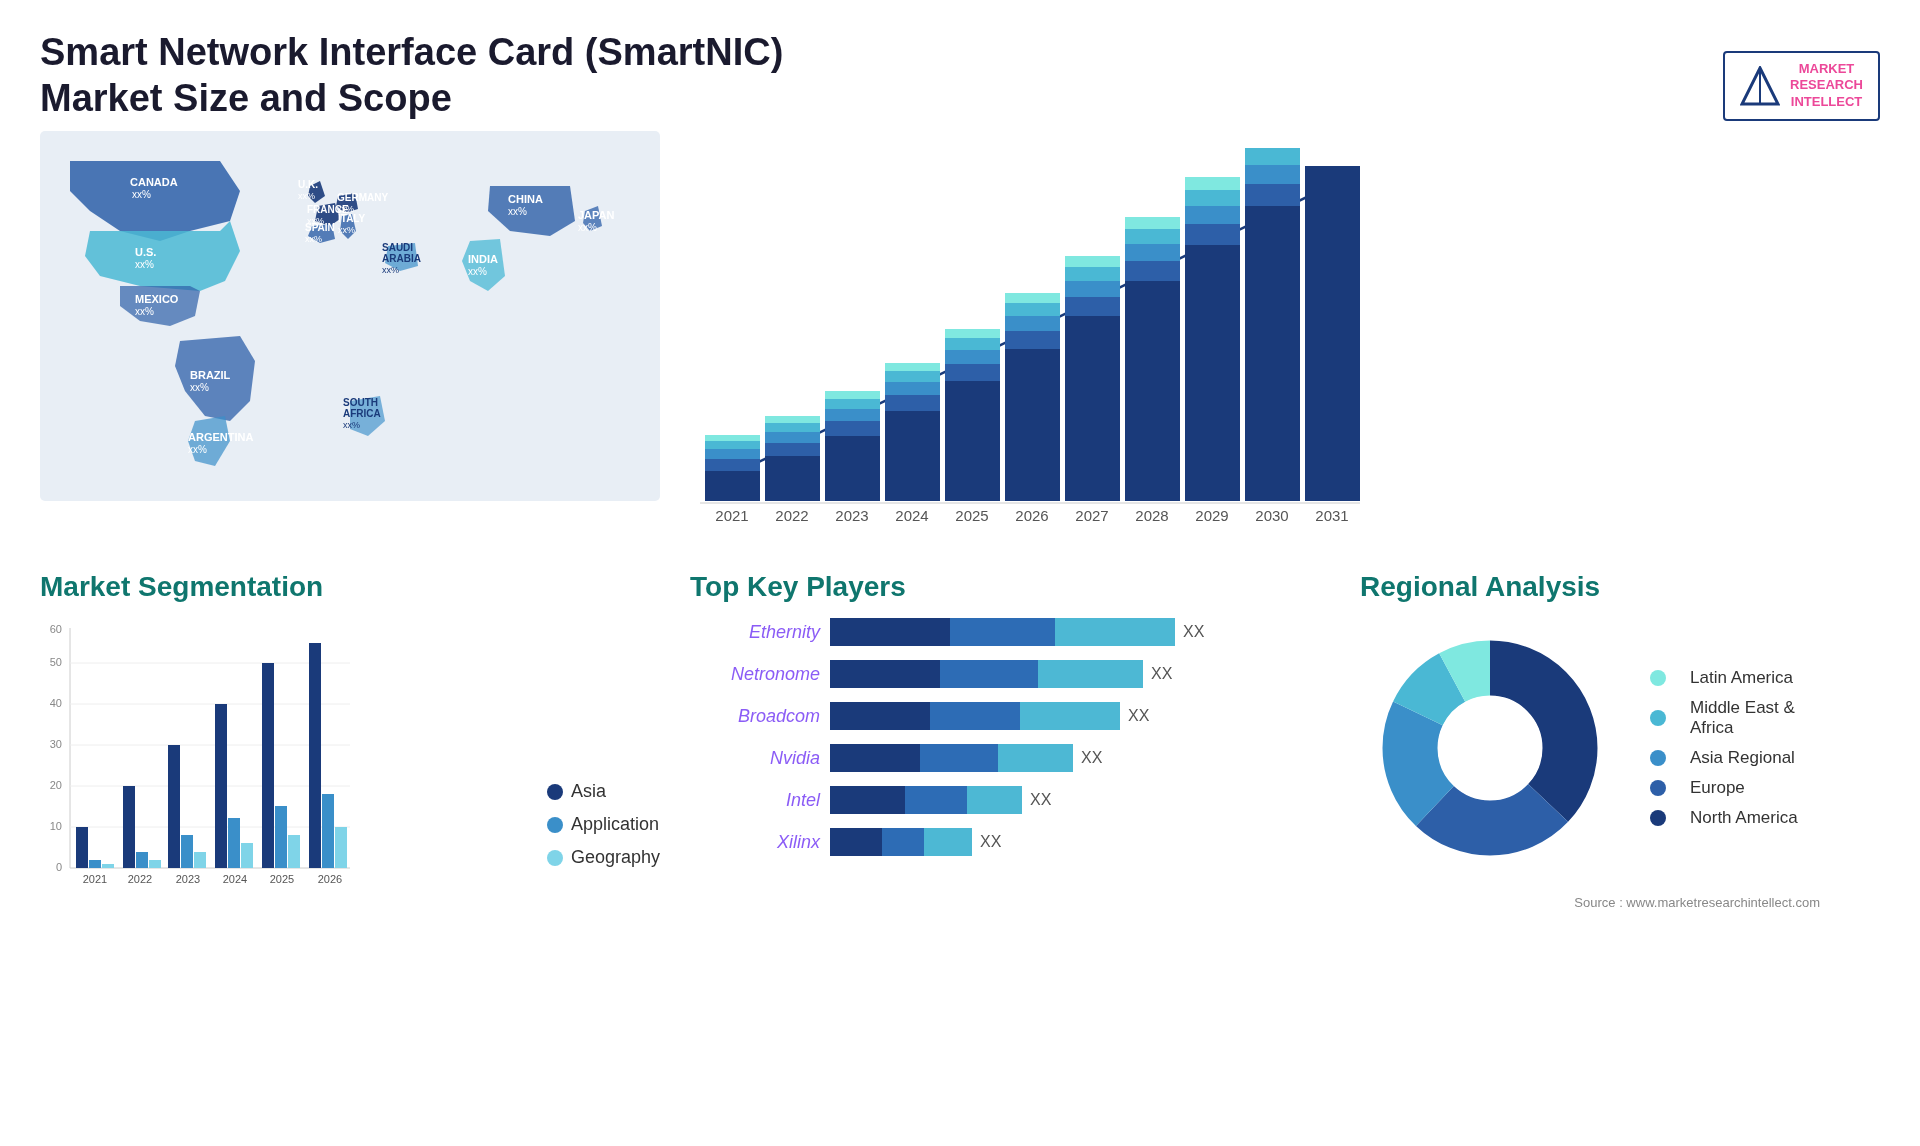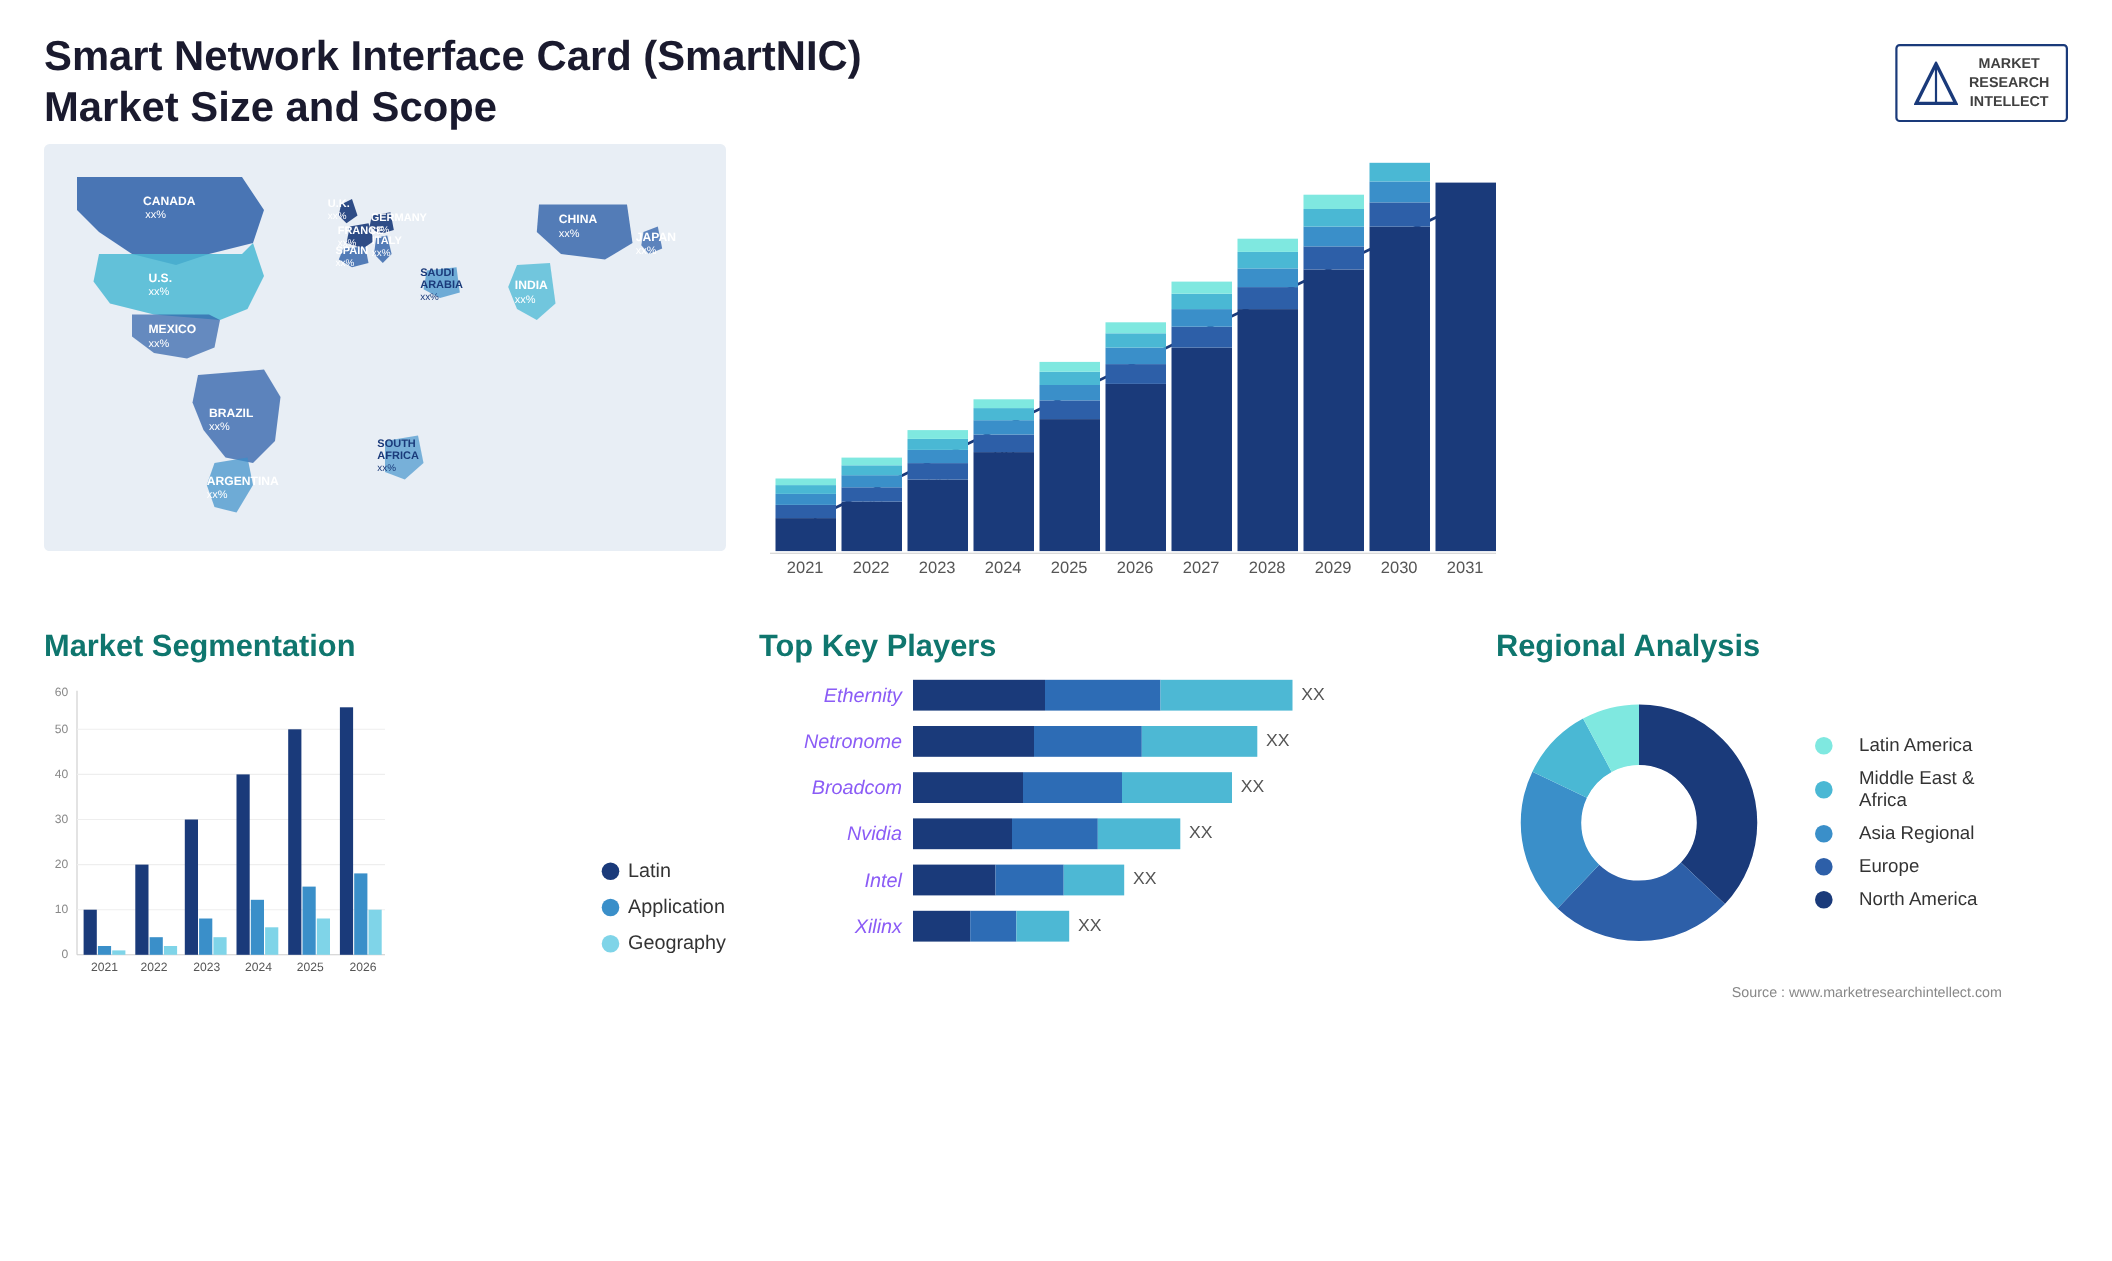--- a/index.html
+++ b/index.html
@@ -9,21 +9,21 @@
       background: #ffffff;
       font-family: 'Arial', sans-serif;
       overflow: hidden;
       position: relative;
     }
 
     
     .header {
       display: flex;
       justify-content: space-between;
-      align-items: center;
+      align-items: flex-end;
       padding: 30px 40px 10px 40px;
     }
     .page-title {
       font-size: 38px;
       font-weight: 700;
       color: #1a1a2e;
       max-width: 800px;
       line-height: 1.2;
     }
     .logo-area {
@@ -34,21 +34,21 @@
       padding: 8px 15px;
       border-radius: 4px;
     }
     .logo-icon {
       width: 40px;
       height: 40px;
     }
     .logo-text {
       font-size: 13px;
       font-weight: 700;
-      color: #404040;
+      color: #ec4899;
       line-height: 1.3;
       text-align: center;
     }
 
     
     .main-content {
       display: grid;
       grid-template-columns: 620px 1fr;
       grid-template-rows: 420px 1fr;
       padding: 0 40px;
@@ -471,21 +471,21 @@
             <text x="100" y="265" font-size="11" fill="#555" text-anchor="middle">2022</text>
             <text x="148" y="265" font-size="11" fill="#555" text-anchor="middle">2023</text>
             <text x="195" y="265" font-size="11" fill="#555" text-anchor="middle">2024</text>
             <text x="242" y="265" font-size="11" fill="#555" text-anchor="middle">2025</text>
             <text x="290" y="265" font-size="11" fill="#555" text-anchor="middle">2026</text>
           </svg>
         </div>
         <div class="seg-legend">
           <div class="legend-item">
             <div class="legend-dot" style="background:#1a3a7a;"></div>
-            <span>Latin</span>
+            <span>Asia</span>
           </div>
           <div class="legend-item">
             <div class="legend-dot" style="background:#3a8fc9;"></div>
             <span>Application</span>
           </div>
           <div class="legend-item">
             <div class="legend-dot" style="background:#7fd4e8;"></div>
             <span>Geography</span>
           </div>
         </div>

